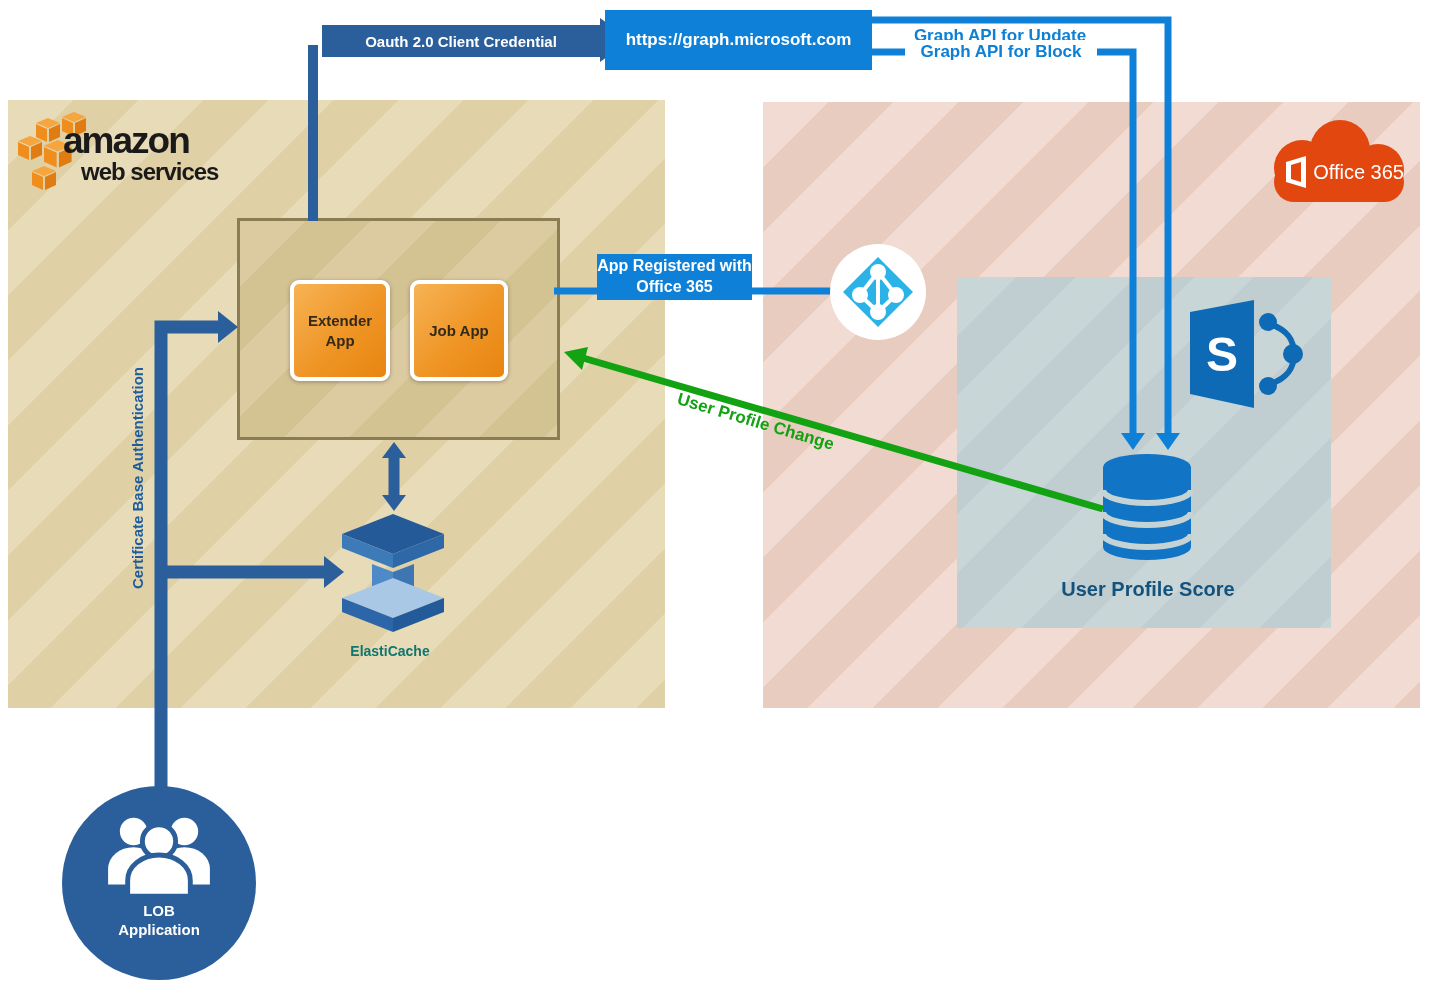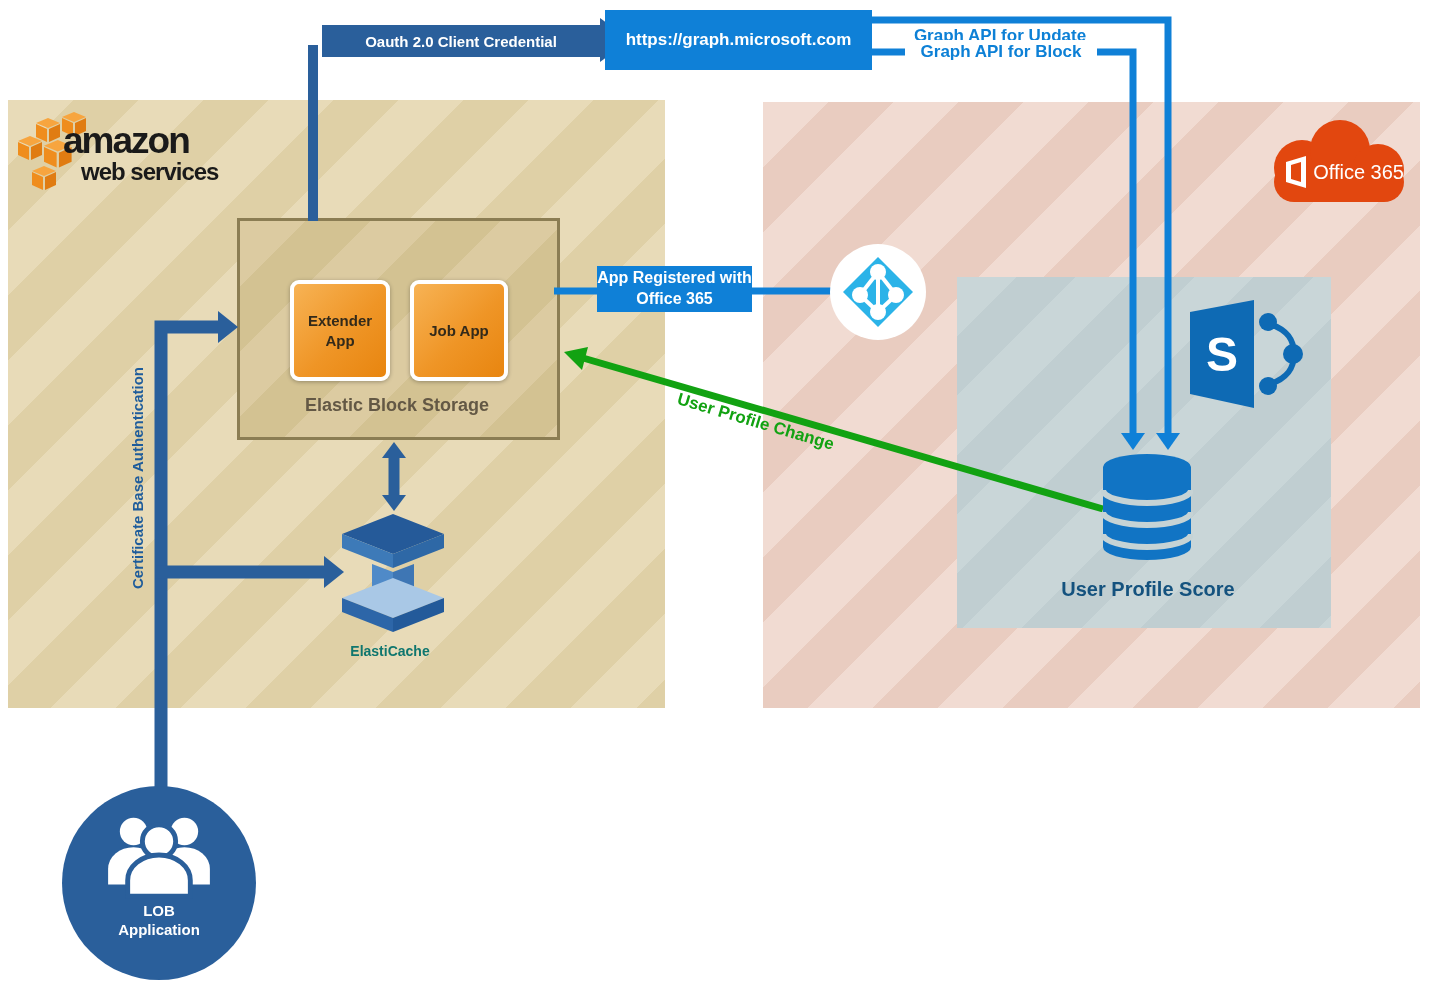--- a/index.html
+++ b/index.html
@@ -60,21 +60,21 @@
     display:flex;align-items:center;justify-content:center;
   }
   .graph-label{
     position:absolute;z-index:5;background:#fff;color:#0d80d6;
     font-weight:700;font-size:17px;text-align:center;line-height:24px;height:24px;
   }
   .graph-update{left:900px;top:24px;width:200px;}
   .graph-query{left:905px;top:40px;width:192px;}
   
   .app-registered{
-    position:absolute;left:597px;top:266px;width:155px;height:46px;z-index:4;
+    position:absolute;left:597px;top:254px;width:155px;height:46px;z-index:4;
     background:#0f80d7;color:#fff;font-weight:700;font-size:16px;line-height:1.3;
     display:flex;align-items:center;justify-content:center;text-align:center;
   }
   
   .azure-circle{
     position:absolute;left:830px;top:244px;width:96px;height:96px;border-radius:50%;
     background:#fff;z-index:4;display:flex;align-items:center;justify-content:center;
   }
   
   .sharepoint{position:absolute;left:1190px;top:298px;width:114px;height:112px;z-index:4;}
@@ -193,21 +193,20 @@
     <span>Office 365</span>
   </div>
 
   <div class="ebs-box"></div>
   <div class="app-box app-extender">
     <div class="inner">Extender App</div>
   </div>
   <div class="app-box app-job">
     <div class="inner">Job App</div>
   </div>
-  <div class="ebs-title">Elastic Block Storage</div>
 
   <svg class="connectors" width="1430" height="993" viewBox="0 0 1430 993">
 
     <g stroke="#2a5f9b" fill="none">
       <path d="M313 45 V 221" stroke-width="10"></path>
       <path d="M161 800 V 327 H 219" stroke-width="13"></path>
       <path d="M155 572 H 326" stroke-width="13"></path>
       <path d="M394 457 V 496" stroke-width="11"></path>
     </g>
     <g fill="#2a5f9b" stroke="none">

